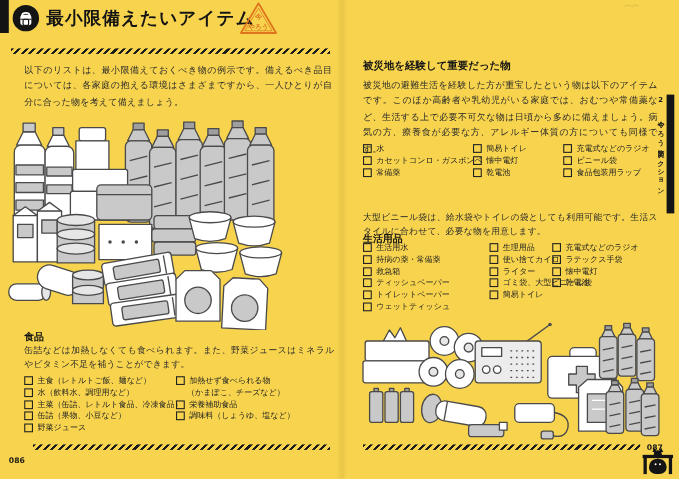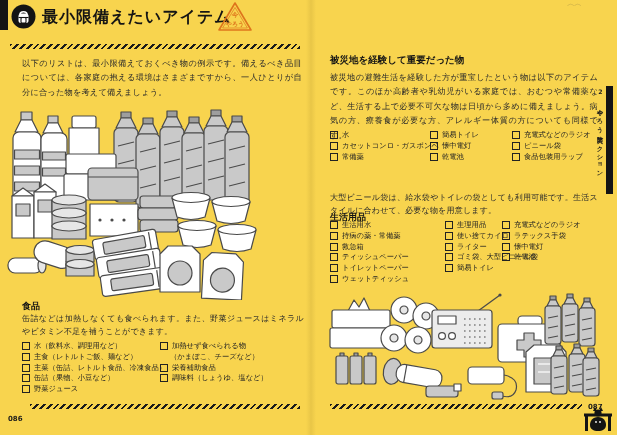--- a/index.html
+++ b/index.html
@@ -167,25 +167,25 @@
         <use href="#ricebag" transform="translate(202,142) rotate(3)"></use>
       </g>
     </svg>
   </div>
 
   <div class="abs sec-head" style="left:22px;top:300px;">食品</div>
   <div class="abs para tight" style="left:22px;top:312px;width:282px;font-size:8px;">缶詰などは加熱しなくても食べられます。また、野菜ジュースはミネラルやビタミン不足を補うことができます。</div>
   <div class="abs check-col" style="left:22px;top:341px;">
       <div class="check-row">
         <span class="cbox"></span>
+        <span class="clabel">主食（レトルトご飯、麺など）</span>
+      </div>
+      <div class="check-row">
+        <span class="cbox"></span>
         <span class="clabel">水（飲料水、調理用など）</span>
-      </div>
-      <div class="check-row">
-        <span class="cbox"></span>
-        <span class="clabel">主食（レトルトご飯、麺など）</span>
       </div>
       <div class="check-row">
         <span class="cbox"></span>
         <span class="clabel">主菜（缶詰、レトルト食品、冷凍食品）</span>
       </div>
       <div class="check-row">
         <span class="cbox"></span>
         <span class="clabel">缶詰（果物、小豆など）</span>
       </div>
       <div class="check-row">

